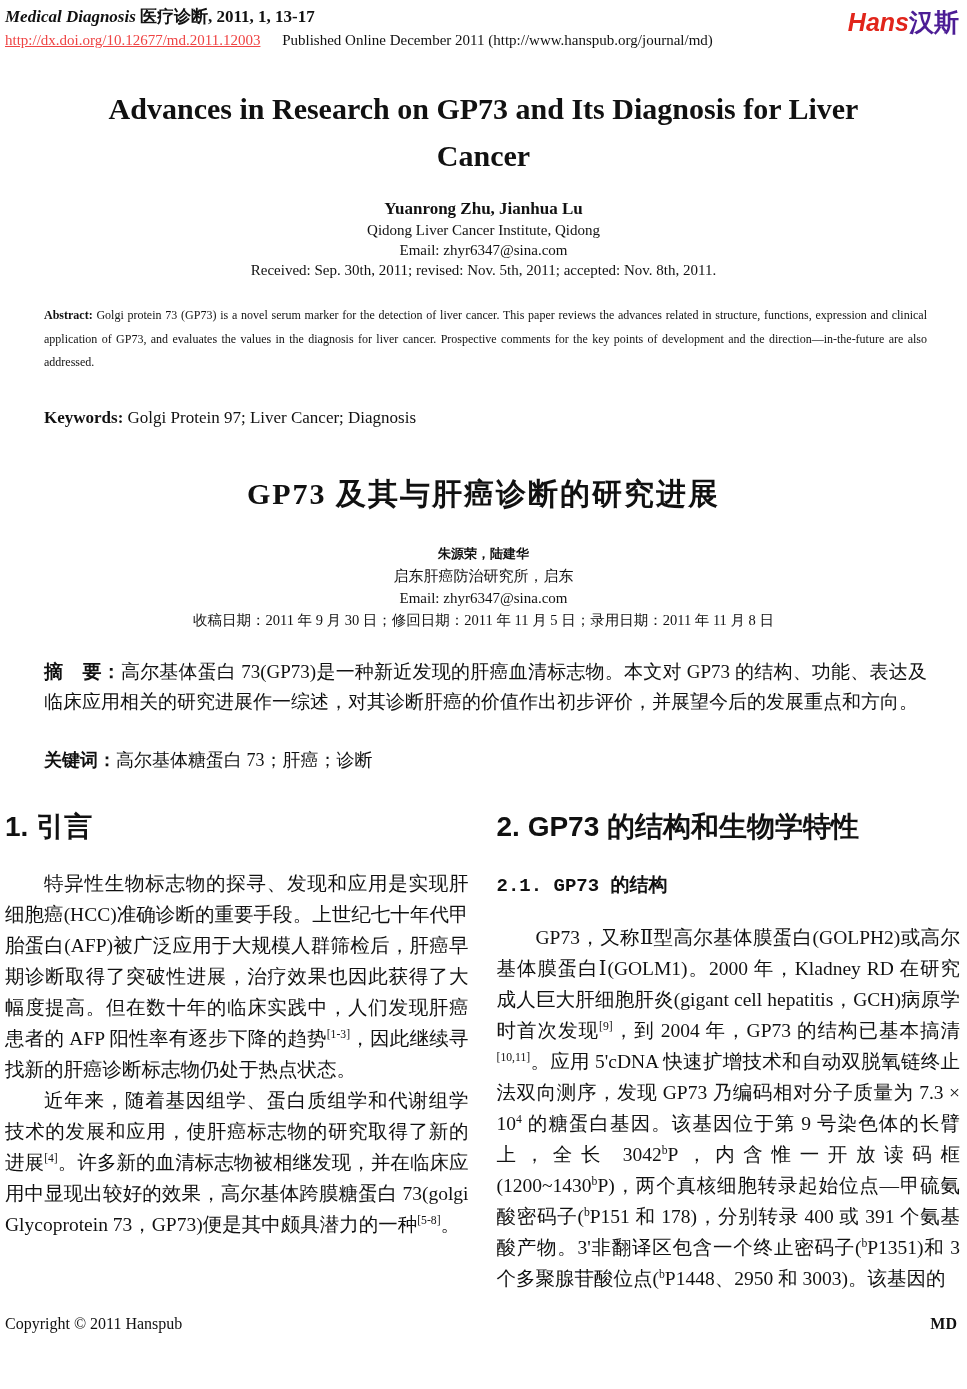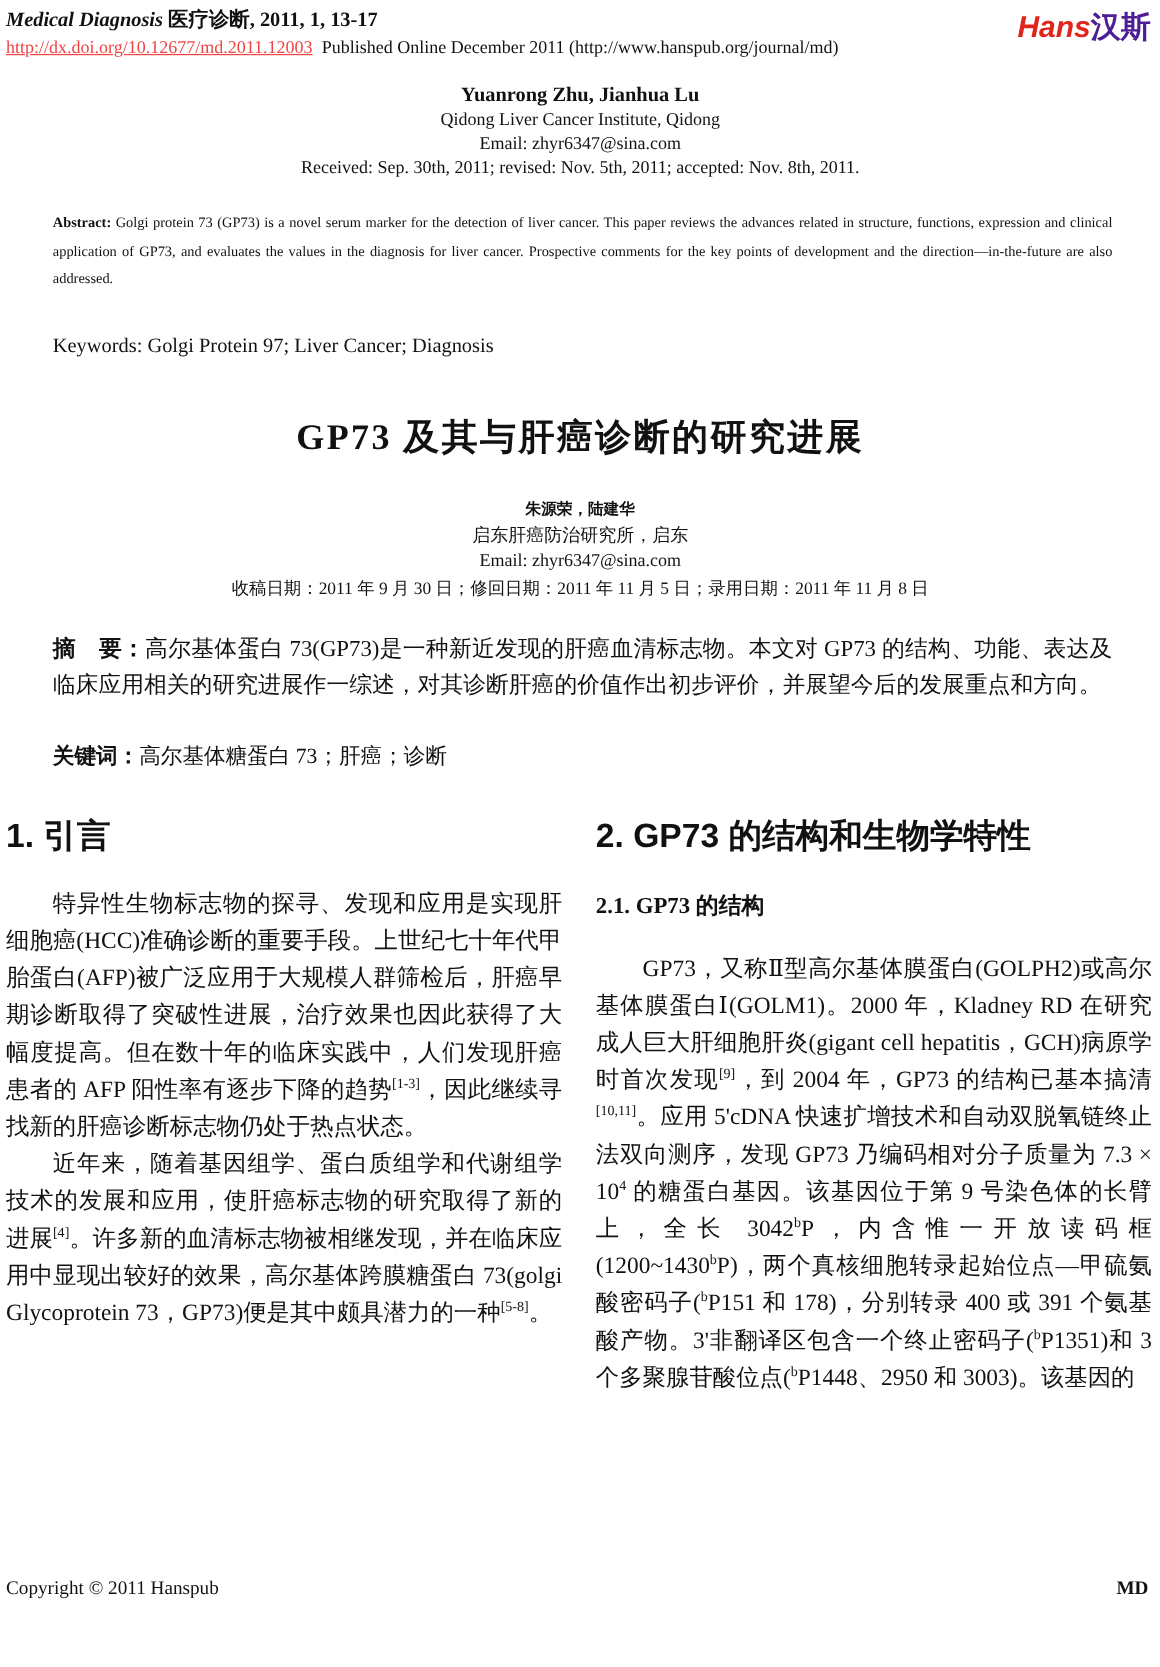--- a/index.html
+++ b/index.html
@@ -18,21 +18,21 @@
   .header {
     display: flex;
     justify-content: space-between;
     align-items: flex-start;
     padding: 5px 8px 0 5px;
   }
   .header-left .jline1 { font-size: 17px; font-weight: bold; }
   .jtitle-en { font-style: italic; }
   .jline2 { font-size: 15px; margin-top: 4px; }
   .doi-link { color: #ef4444; text-decoration: underline; }
-  .pub-note { color: #111111; margin-left: 4px; }
+  .pub-note { color: #111111; margin-left: 18px; }
   .logo { font-family: "Liberation Sans", "DejaVu Sans", sans-serif; font-size: 25px; font-weight: bold; white-space: nowrap; margin-top: 1px; }
   .logo-hans { font-style: italic; }
   
   .title-en {
     margin: 36px auto 0 auto;
     max-width: 810px;
     text-align: center;
     font-size: 30px;
     font-weight: bold;
     line-height: 47px;
@@ -42,21 +42,21 @@
   .meta-line { font-size: 15px; margin-top: 3px; }
   
   .abstract-en {
     margin: 25px 40px 0 44px;
     font-size: 12px;
     line-height: 23.5px;
     text-align: justify;
   }
   .abstract-en .lbl { font-weight: bold; }
   .keywords-en { margin: 33px 40px 0 44px; font-size: 17px; }
-  .keywords-en .lbl { font-weight: normal; }
+  .keywords-en .lbl { font-weight: bold; }
   
   .title-cn {
     margin-top: 46px;
     text-align: center;
     font-size: 30px;
     font-weight: bold;
     font-family: "Liberation Serif", "DejaVu Serif", serif;
     letter-spacing: 2px;
   }
   .authors-cn-block { text-align: center; margin-top: 30px; }
@@ -83,21 +83,21 @@
     margin-top: 36px;
   }
   .col { flex: 1 1 0; min-width: 0; }
   .sec-heading {
     font-family: "Liberation Sans", "DejaVu Sans", sans-serif;
     font-size: 28px;
     font-weight: bold;
     margin-bottom: 22px;
   }
   .sub-heading {
-    font-family: Liberation Serif, serif;
+    font-family: Liberation Mono, monospace;
     font-size: 19px;
     font-weight: bold;
     margin: 26px 0 24px 0;
   }
   .body-p {
     font-size: 19.5px;
     line-height: 31px;
     text-align: justify;
     text-indent: 2em;
   }
@@ -129,20 +129,21 @@
       <div class="jline2">
         <a class="doi-link" href="#">http://dx.doi.org/10.12677/md.2011.12003</a>
         <span class="pub-note">Published Online December 2011 (http://www.hanspub.org/journal/md)</span>
       </div>
     </div>
     <div class="logo">
       <span class="logo-hans" style="color: rgb(225, 37, 27);">Hans</span><span class="logo-cn" style="color: #4c1d95;">汉斯</span>
     </div>
   </div>
 
+  <h1 class="title-en">Advances in Research on GP73 and Its Diagnosis for Liver Cancer</h1>
   <div class="authors-block">
     <div class="authors-en">Yuanrong Zhu, Jianhua Lu</div>
     <div class="meta-line">Qidong Liver Cancer Institute, Qidong</div>
     <div class="meta-line">Email: zhyr6347@sina.com</div>
     <div class="meta-line">Received: Sep. 30th, 2011; revised: Nov. 5th, 2011; accepted: Nov. 8th, 2011.</div>
   </div>
 
   <p class="abstract-en"><span class="lbl">Abstract:</span> <span>Golgi protein 73 (GP73) is a novel serum marker for the detection of liver cancer. This paper reviews the advances related in structure, functions, expression and clinical application of GP73, and evaluates the values in the diagnosis for liver cancer. Prospective comments for the key points of development and the direction—in-the-future are also addressed.</span></p>
 
   <p class="keywords-en"><span class="lbl">Keywords:</span> <span>Golgi Protein 97; Liver Cancer; Diagnosis</span></p>

